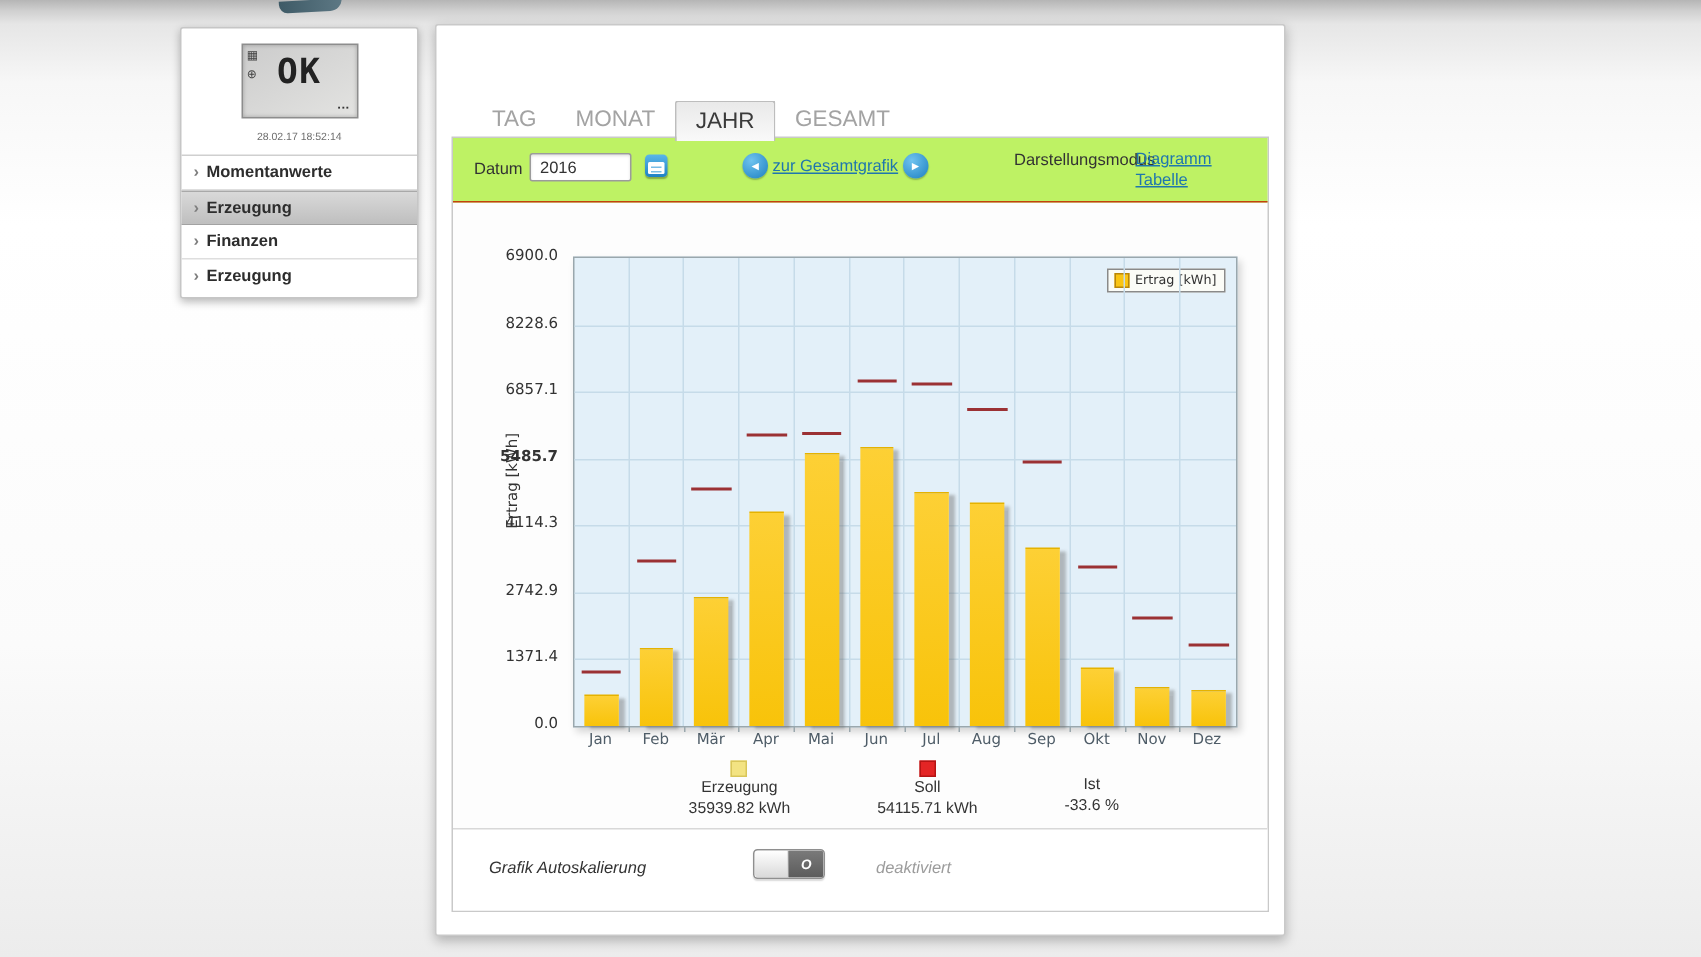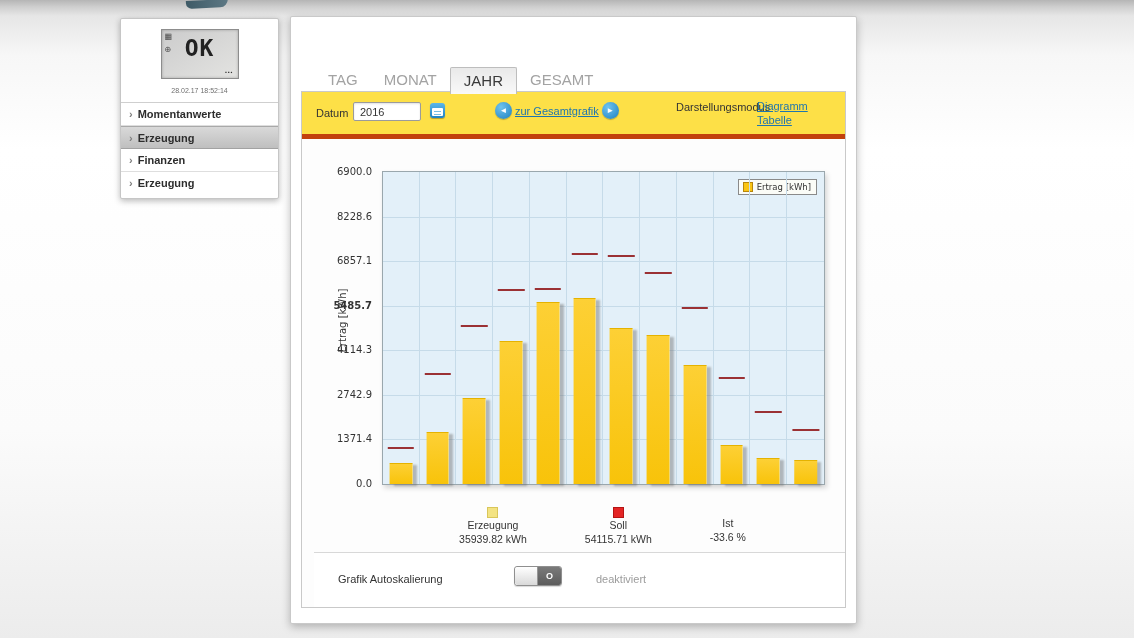--- a/index.html
+++ b/index.html
@@ -33,21 +33,21 @@
   .panel{position:absolute;left:290px;top:16px;width:565px;height:606px;background:#fff;
     border:1px solid #c9c9c9;border-radius:2px;box-shadow:0 3px 8px rgba(0,0,0,.25);}
   .crumb{position:absolute;left:23px;top:28px;font-size:15px;color:#565656;}
   .tabbar{position:absolute;left:24px;top:50px;display:flex;z-index:3;}
   .tab{padding:0 13px;line-height:25px;height:25px;font-size:15px;color:#a3a3a3;cursor:pointer;}
   .tab.active{background:linear-gradient(#e9e9e9,#f9f9f9);border:1px solid #bdbdbd;border-bottom:none;
     border-radius:2px 2px 0 0;color:#3a3a3a;height:26px;margin-bottom:-1px;}
   .content-box{position:absolute;left:10px;top:74px;width:545px;height:517px;box-sizing:border-box;
     border:1px solid #c9c9c9;background:#fdfdfd;}
   
-  .toolbar{position:absolute;left:0;top:0;right:0;height:42px;background:#fde047;border-bottom:5px solid #c2410c;}
+  .toolbar{position:absolute;left:0;top:0;right:0;height:42px;background:#bef264;border-bottom:1px solid #c2410c;}
   .lbl{font-size:11px;color:#333;}
   .datum-lbl{position:absolute;left:14px;top:15px;}
   .date-input{position:absolute;left:51px;top:10px;width:60px;height:17px;border:1px solid #9b9b9b;border-radius:2px;
     font-size:11px;padding:0 0 0 6px;color:#333;box-shadow:inset 0 1px 2px rgba(0,0,0,.12);font-family:"Liberation Sans",sans-serif;}
   .cal{position:absolute;left:128px;top:11px;width:15px;height:15px;border-radius:3px;cursor:pointer;
     background:linear-gradient(#5ab6e9,#1f82c4);box-shadow:0 1px 1px rgba(0,0,0,.3);}
   .cal::before{content:"";position:absolute;left:2px;right:2px;top:5px;bottom:2px;background:#fff;border-radius:1px;}
   .cal::after{content:"";position:absolute;left:4px;right:4px;top:8px;height:1px;background:#79bde6;box-shadow:0 3px 0 #79bde6;}
   .nav-group{position:absolute;left:193px;top:10px;display:flex;align-items:center;gap:3px;}
   .nav-circle{width:17px;height:17px;border-radius:50%;color:#fff;font-size:8px;cursor:pointer;
@@ -78,21 +78,21 @@
   .xcell:not(:first-child)::before{content:"";position:absolute;left:0;top:-4px;height:4px;width:1px;background:#9aa7ad;}
   
   .summary{position:absolute;left:80px;top:415px;width:441px;display:flex;justify-content:center;gap:58px;}
   .sum-item{display:flex;flex-direction:column;align-items:center;gap:1px;}
   .sum-sw{width:9px;height:9px;}
   .sw-erz{background:#f3e382;border:1px solid #d9c65a;}
   .sw-soll{background:#e42525;border:1px solid #b51414;}
   .sw-hidden{visibility:hidden;}
   .sum-label,.sum-value{font-size:10.5px;color:#333;line-height:13px;}
   
-  .autoscale{position:absolute;left:12px;right:0;bottom:0;height:54px;border-top:1px solid #d8d8d8;background:#fff;}
+  .autoscale{position:absolute;left:0;right:0;bottom:0;height:54px;border-top:1px solid #d8d8d8;background:#fff;font-style:italic;}
   .auto-lbl{position:absolute;left:24px;top:20px;}
   .toggle{position:absolute;left:200px;top:13px;width:46px;height:18px;border:1px solid #8f8f8f;border-radius:3px;
     overflow:hidden;cursor:pointer;display:flex;box-shadow:0 1px 1px rgba(0,0,0,.15);}
   .toggle-knob{width:22px;height:100%;background:linear-gradient(#ffffff,#d9d9d9);border-right:1px solid #979797;border-radius:3px 0 0 3px;}
   .toggle-track{flex:1;background:linear-gradient(#7a7a7a,#5c5c5c);color:#fff;display:flex;align-items:center;justify-content:center;
     font-size:9px;font-weight:bold;}
   .auto-status{position:absolute;left:282px;top:20px;font-size:11px;color:#9c9c9c;}
 </style>
 </head>
 <body>
@@ -220,20 +220,34 @@
         </div>
         <div class="col vline" style="left: 83.3333%; width: 8.33333%;">
           <div class="bar" style="height: 8.125%;"></div>
           <div class="soll" style="bottom: calc(23.0208% - 1px);"></div>
         </div>
         <div class="col" style="left: 91.6667%; width: 8.33333%;">
           <div class="bar" style="height: 7.29167%;"></div>
           <div class="soll" style="bottom: calc(17.2917% - 1px);"></div>
         </div>
       </div>
+    <div class="xaxis">
+        <div class="xcell">Jan</div>
+        <div class="xcell">Feb</div>
+        <div class="xcell">Mär</div>
+        <div class="xcell">Apr</div>
+        <div class="xcell">Mai</div>
+        <div class="xcell">Jun</div>
+        <div class="xcell">Jul</div>
+        <div class="xcell">Aug</div>
+        <div class="xcell">Sep</div>
+        <div class="xcell">Okt</div>
+        <div class="xcell">Nov</div>
+        <div class="xcell">Dez</div>
+      </div>
 
     <div class="summary">
       <div class="sum-item">
         <span class="sum-sw sw-erz"></span>
         <span class="sum-label">Erzeugung</span>
         <span class="sum-value">35939.82 kWh</span>
       </div>
       <div class="sum-item">
         <span class="sum-sw sw-soll"></span>
         <span class="sum-label">Soll</span>

